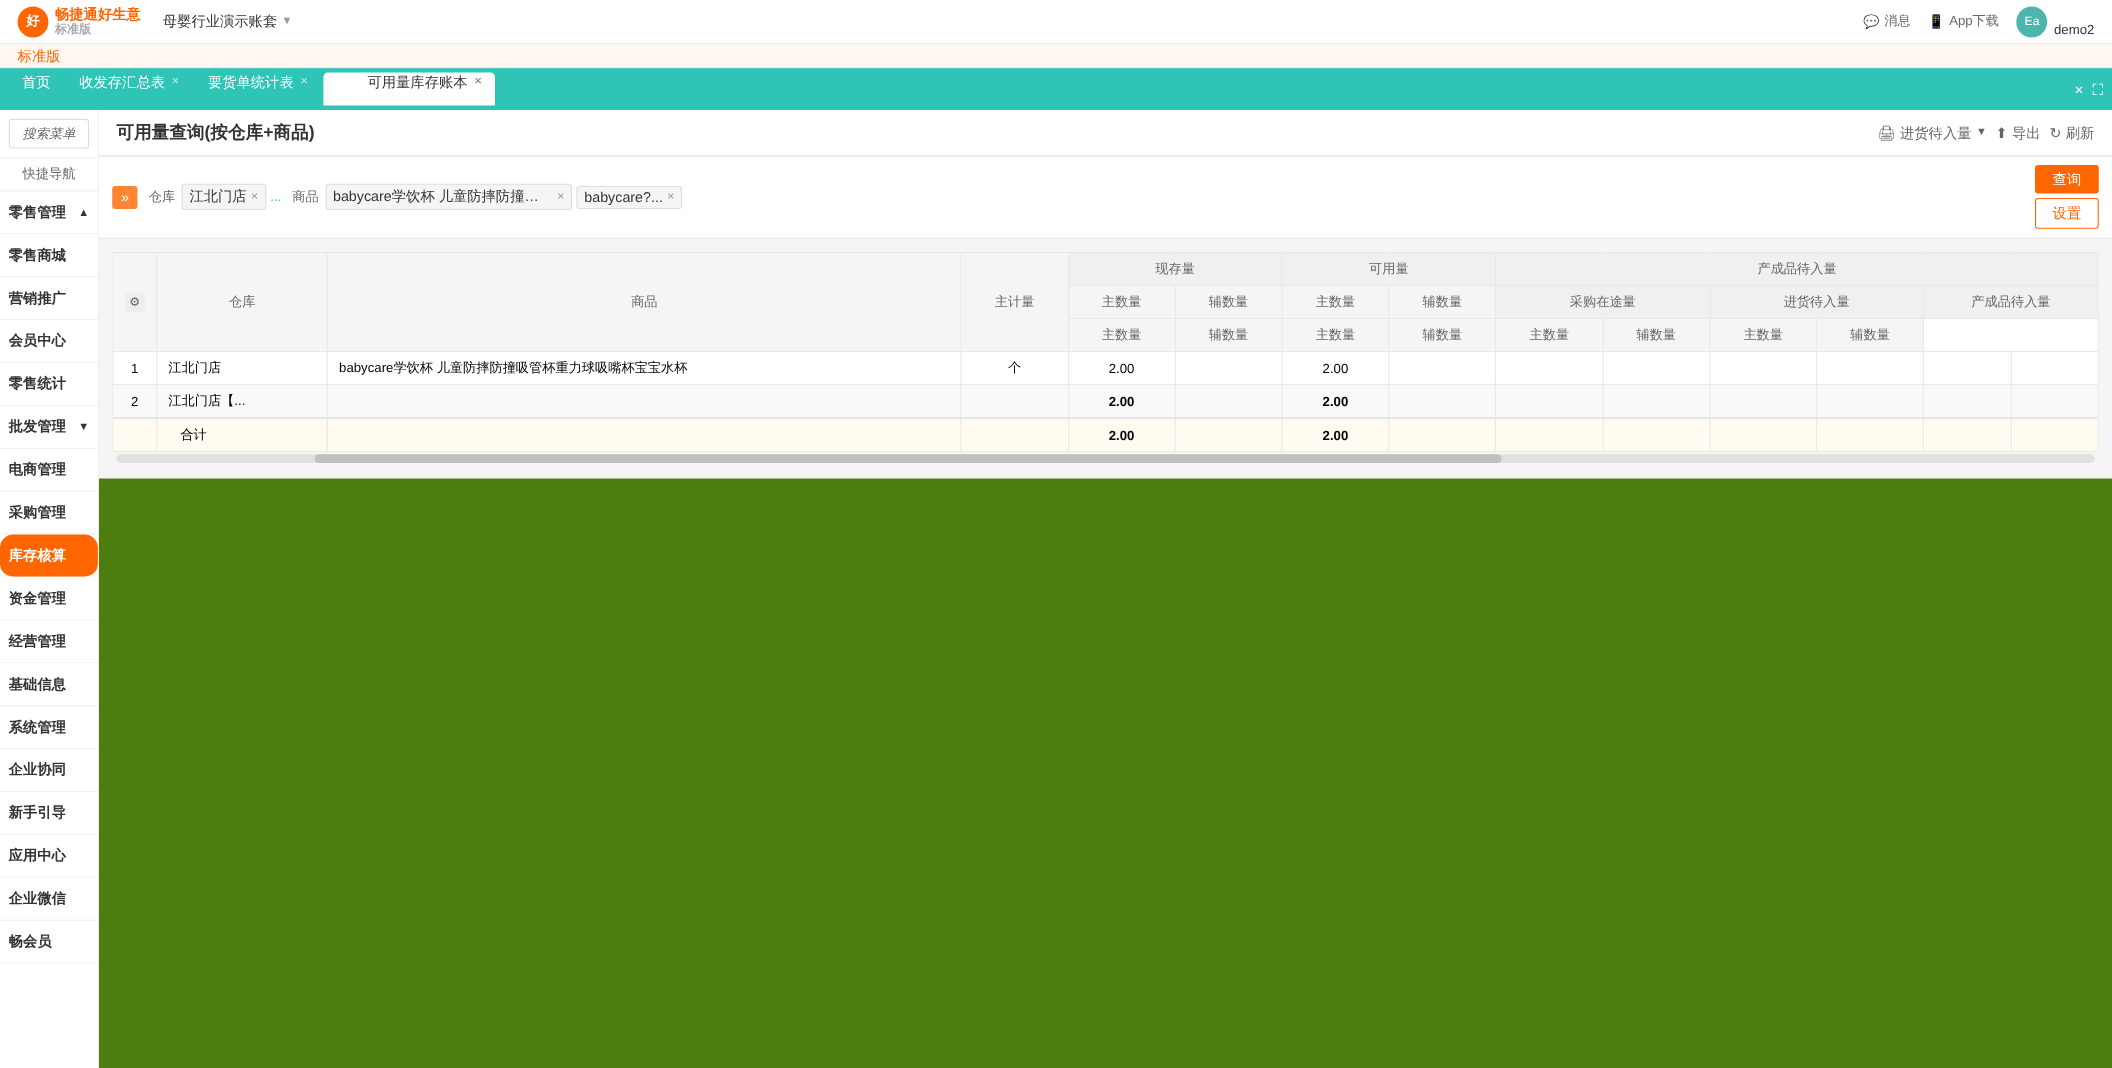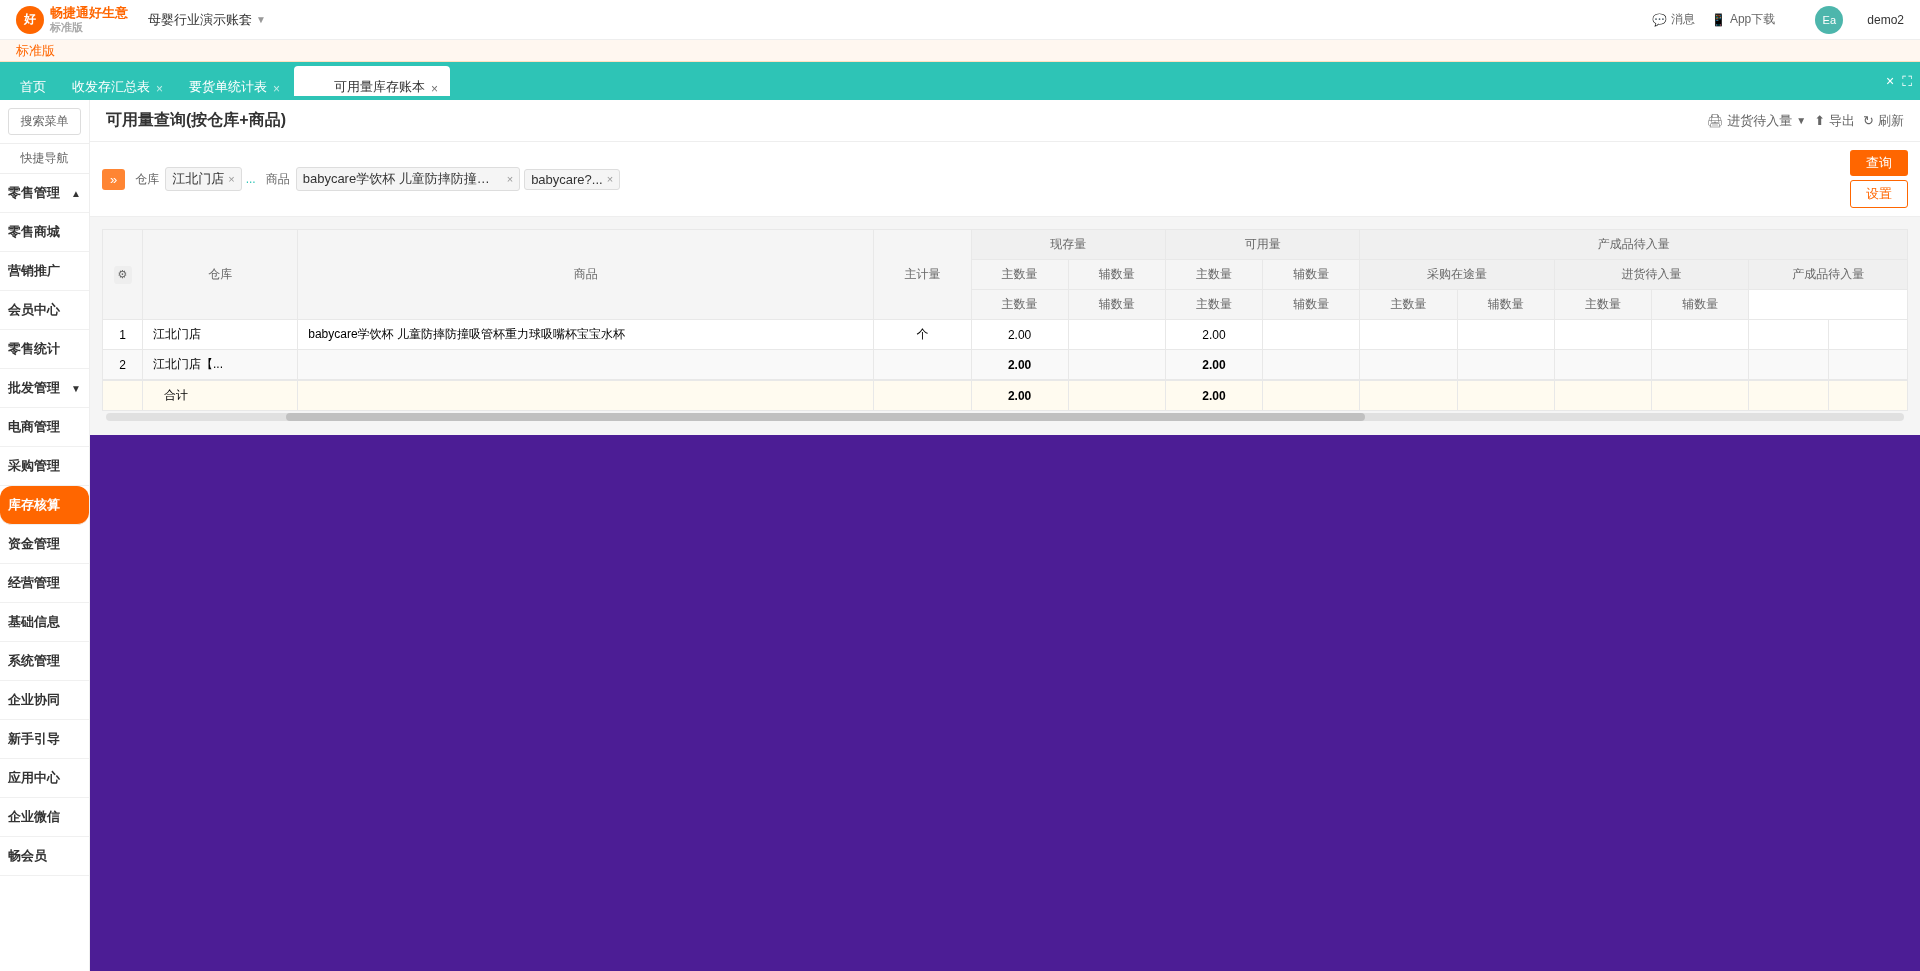--- a/index.html
+++ b/index.html
@@ -41,21 +41,21 @@
       height: 38px;
       background: #2ec4b6;
       display: flex;
       align-items: center;
       padding: 0 8px;
     }
     .tab {
       height: 30px;
       padding: 0 12px;
       display: flex;
-      align-items: flex-end;
+      align-items: flex-start;
       gap: 6px;
       border-radius: 4px 4px 0 0;
       cursor: pointer;
       font-size: 13px;
       color: #fff;
       margin-right: 2px;
     }
     .tab.active { background: #fff; color: #333; border-radius: 4px 4px 0 0; padding-left: 40px; }
     .tab .close-x { font-size: 12px; color: inherit; opacity: 0.7; cursor: pointer; }
     .tab-home { color: #fff; }
@@ -81,20 +81,21 @@
     .sidebar-search-btn {
       width: 100%;
       padding: 4px 0;
       background: transparent;
       border: 1px solid #ddd;
       border-radius: 3px;
       text-align: center;
       color: #666;
       font-size: 12px;
       cursor: pointer;
+      font-style: italic;
     }
     .sidebar-nav-btn {
       padding: 6px 8px;
       text-align: center;
       color: #666;
       font-size: 12px;
       cursor: pointer;
       border-bottom: 1px solid #eee;
     }
     .sidebar-item {
@@ -108,21 +109,21 @@
       align-items: center;
       justify-content: space-between;
       font-weight: bold;
     }
     .sidebar-item.active { background: #ff6600; color: #fff; border-radius: 12px; }
     .sidebar-item .arrow { font-size: 10px; }
 
     
     .main-content {
       flex: 1;
-      background: #4c1d95;
+      background: #4d7c0f;
       overflow: auto;
       padding: 0;
     }
 
     
     .page-header {
       background: #fff;
       padding: 10px 16px;
       display: flex;
       align-items: center;
@@ -203,21 +204,21 @@
   </div>
   <div class="top-bar-right">
     <span>
       <span>💬</span>
       <span>消息</span>
     </span>
     <span>
       <span>📱</span>
       <span>App下载</span>
     </span>
-    <span style="display:flex;align-items:center;gap:24px;margin-left:24px;">
+    <span style="display:flex;align-items:flex-end;gap:6px;">
       <div class="avatar">Ea</div>
       <span class="username">demo2</span>
     </span>
   </div>
 </div>
 
 <div class="template-bar">
   <span>标准版</span>
 </div>
 

